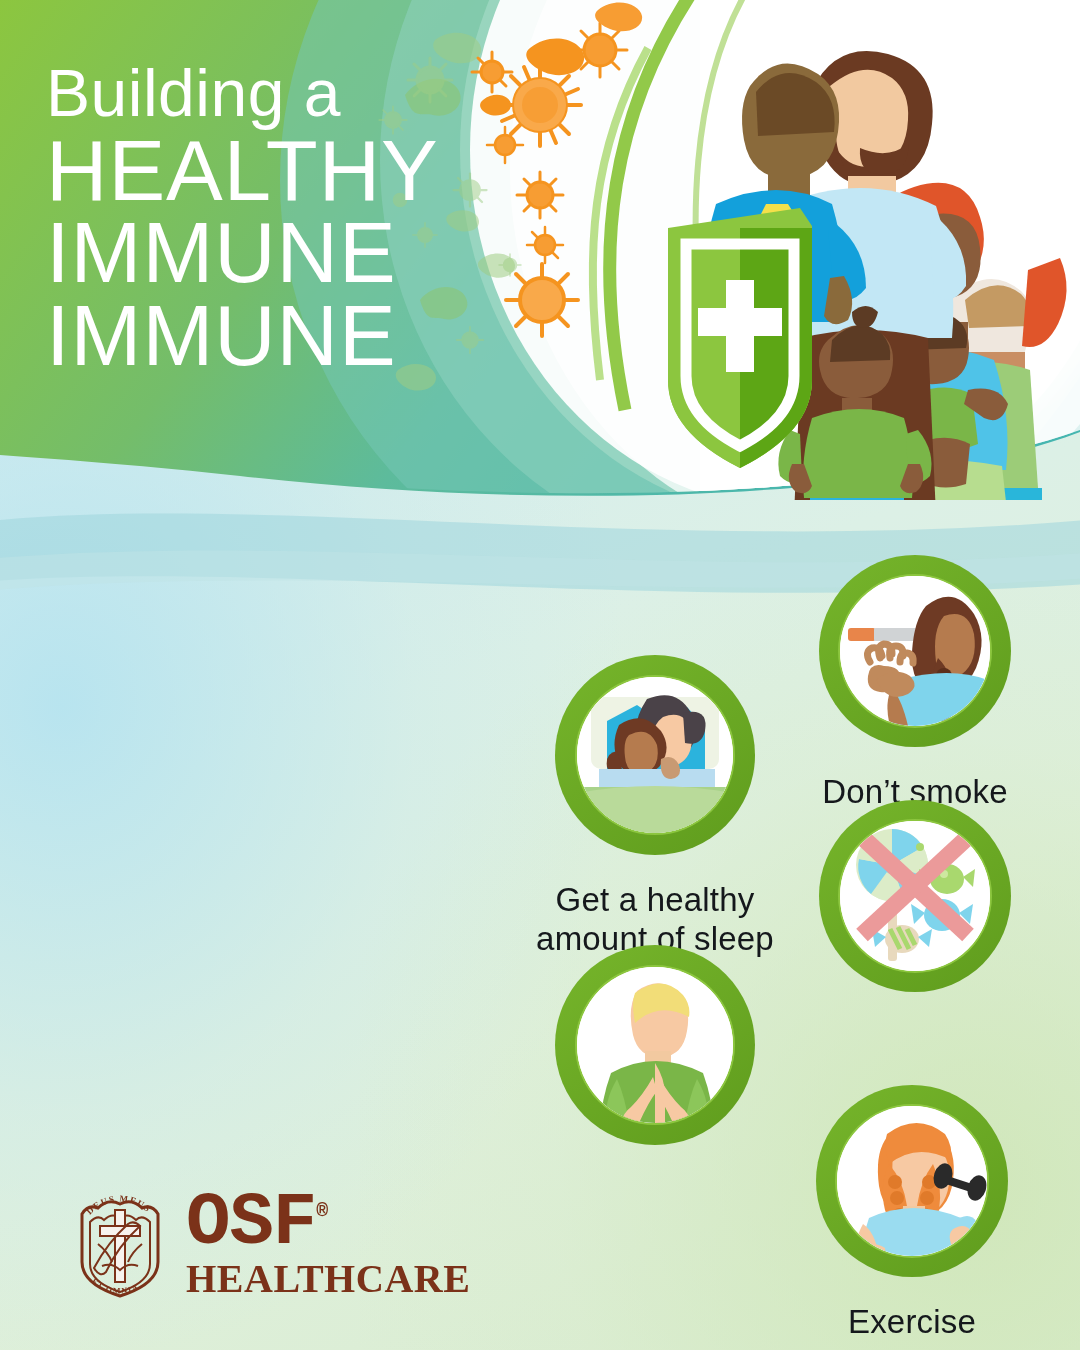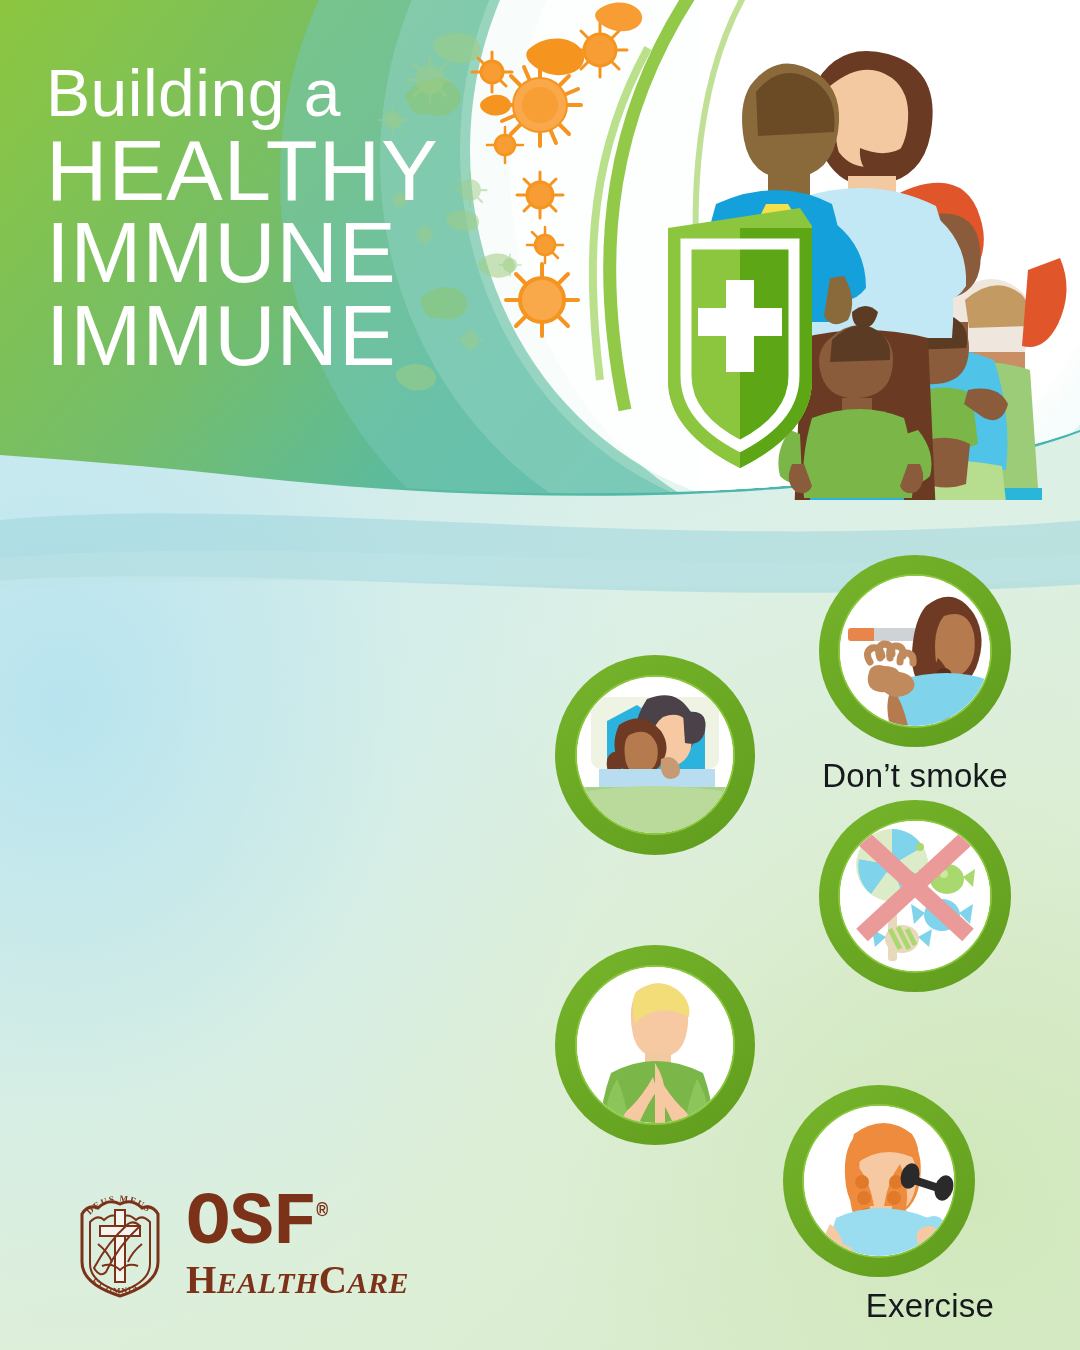--- a/index.html
+++ b/index.html
@@ -94,34 +94,34 @@
   }
   .pillar .badge-inner {
     position: absolute;
     border-radius: 50%;
     background: #ffffff;
     overflow: hidden;
     border: 2px solid #8cc63f;
     box-sizing: border-box;
   }
   .pillar .caption {
-    margin-top: 10px;
+    margin-top: 26px;
     font-family: "Liberation Sans", sans-serif;
     font-weight: 400;
     font-size: 33px;
     line-height: 1.18;
     color: #15181c;
     letter-spacing: 0.2px;
   }
   
   #pillar-sleep  { left: 520px; top: 655px;  width: 270px; }
   #pillar-stress { left: 520px; top: 945px;  width: 270px; }
   #pillar-smoke  { left: 800px; top: 555px;  width: 230px; }
   #pillar-sugar  { left: 790px; top: 800px;  width: 250px; }
-  #pillar-exercise { left: 764px; top: 1085px; width: 230px; text-align: right; }
+  #pillar-exercise { left: 797px; top: 1085px; width: 230px; }
 
   
   .logo {
     position: absolute;
     left: 68px; top: 1188px;
     display: flex;
     align-items: center;
     gap: 14px;
   }
   .logo-word { line-height: 1; }
@@ -141,21 +141,21 @@
   }
   .logo-health {
     font-family: "Liberation Serif", serif;
     font-weight: 700;
     font-size: 39px;
     color: #7b3219;
     letter-spacing: 0.5px;
     line-height: 1;
     margin-top: 2px;
   }
-  .logo-health .sc { font-size: 30px; font-style: italic; }
+  .logo-health .sc { font-size: 40px; }
 </style>
 </head>
 <body>
 
 <div id="poster">
 
   <div class="bg-wash-left"></div>
   <div class="bg-wash-right"></div>
 
   <svg class="soft-swoosh" viewBox="0 0 1180 150">
@@ -493,20 +493,24 @@
           <path d="M106,36 q26,-6 22,18 q-4,16 -20,12z" fill="#4a4248"></path>
           <path d="M42,48 q24,-16 42,6 q12,18 -2,36 q-20,18 -38,0 q-12,-20 -2,-42z" fill="#6e3a24"></path>
           <path d="M52,58 q20,-10 28,10 q4,22 -12,28 q-18,4 -20,-16 q-2,-16 4,-22z" fill="#b57b4e"></path>
           <path d="M40,74 q-12,2 -10,16 q4,12 16,6z" fill="#6e3a24"></path>
           <rect x="22" y="92" width="116" height="26" fill="#b8dcf0"></rect>
           <path d="M84,82 q12,-6 18,6 q4,12 -8,14 q-12,0 -10,-20z" fill="#c89a73"></path>
           <rect x="0" y="110" width="156" height="46" fill="#a9d38a"></rect>
           <path d="M0,116 q78,-14 156,0 l0,40 l-156,0z" fill="#b9da9a"></path>
         </svg>
       </div>
+    </div>
+    <div class="caption">
+      <span>Get a healthy</span><br>
+      <span>amount of sleep</span>
     </div>
   </div>
 
   <div class="pillar" id="pillar-stress">
     <div class="badge" style="width:200px;height:200px;">
       <div class="badge-inner" style="left:20px;top:20px;width:160px;height:160px;">
         <svg width="156" height="156" viewBox="0 0 156 156">
           <rect width="156" height="156" fill="#ffffff"></rect>
           <path d="M60,24 q26,-18 44,6 q10,14 6,34 q-4,24 -24,26 q-24,2 -30,-22 q-6,-28 4,-44z" fill="#f7c9a3"></path>
           <path d="M58,26 q28,-20 48,2 q8,10 6,22 q-30,-16 -54,6 q-4,-20 0,-30z" fill="#f2dd78"></path>

